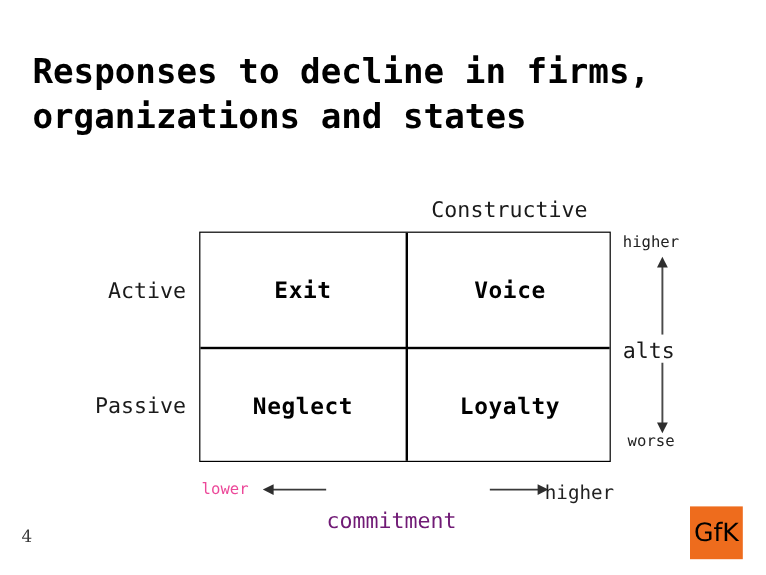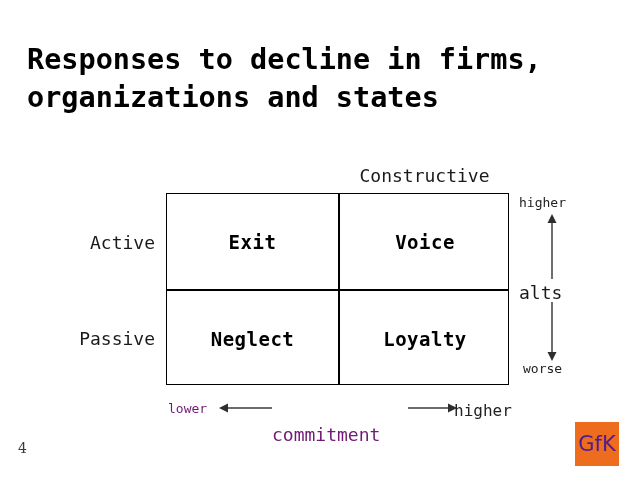--- a/index.html
+++ b/index.html
@@ -150,21 +150,21 @@
     height: 60px;
   }
 
   
   #axis-lower {
     position: absolute;
     left: 168px;
     top: 401px;
     font-size: 13px;
     font-family: "DejaVu Sans Mono", monospace;
-    color: #701a75;
+    color: #ec4899;
   }
   #axis-higher {
     position: absolute;
     left: 454px;
     top: 401px;
     font-size: 16px;
     font-family: "DejaVu Sans Mono", monospace;
     color: #222222;
   }
   #axis-commitment {
@@ -208,21 +208,21 @@
     height: 44px;
     background: #ee6c1d;
     display: flex;
     align-items: center;
     justify-content: center;
   }
   #brand-logo-text {
     font-family: "DejaVu Sans", sans-serif;
     font-weight: normal;
     font-size: 21px;
-    color: #4c1d95;
+    color: #000000;
     letter-spacing: 0px;
     line-height: 1;
   }
 </style>
 </head>
 <body>
 
 <div id="slide-title">Responses to decline in firms,
 organizations and states</div>
 

